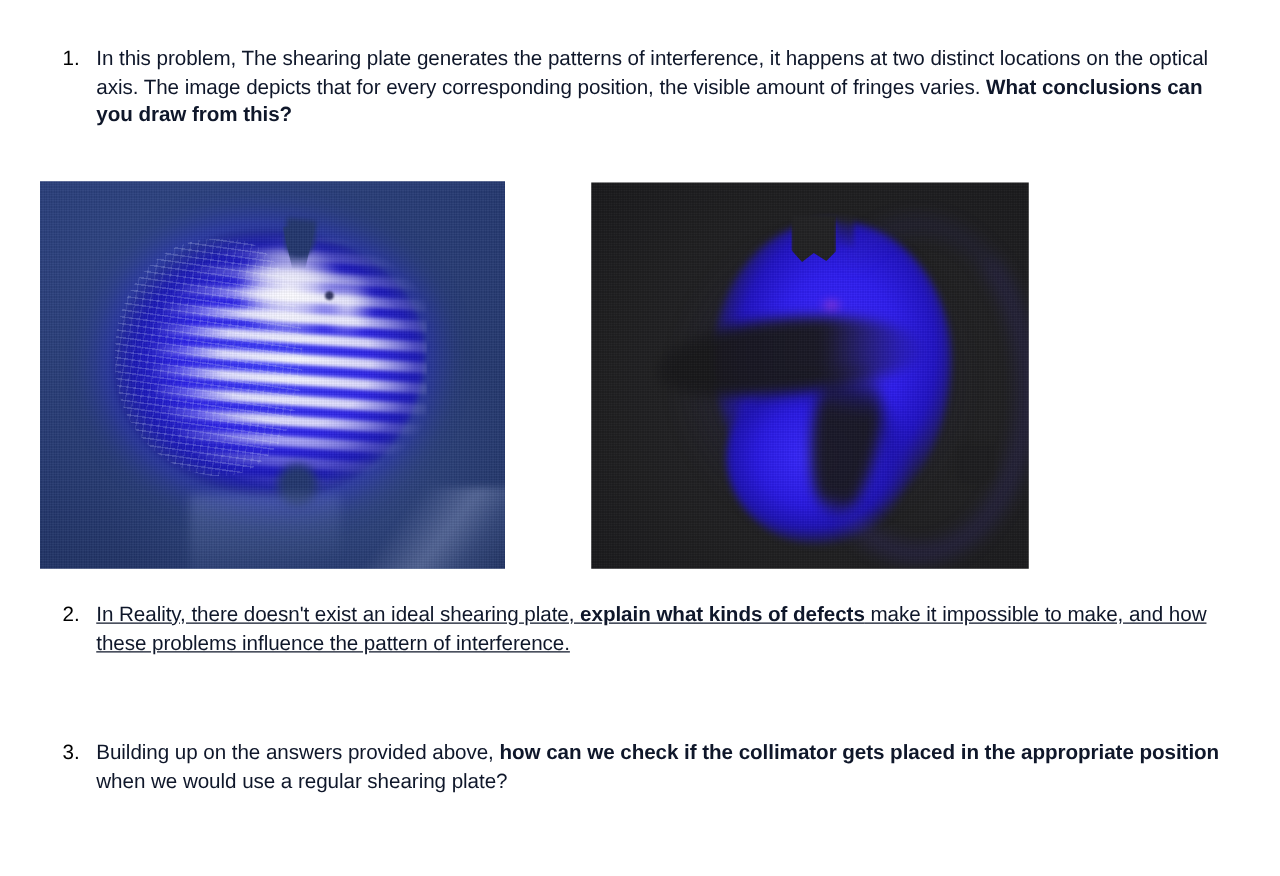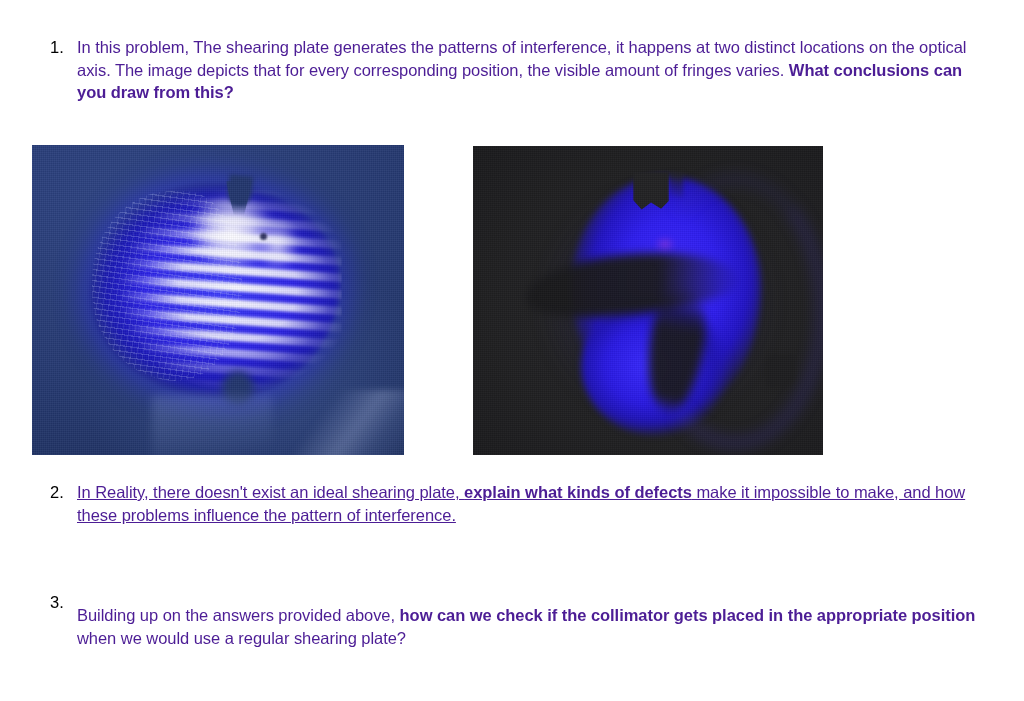--- a/index.html
+++ b/index.html
@@ -33,31 +33,31 @@
     font-size: 16.5px;
     line-height: 22.5px;
     color: #000;
     text-align: left;
     padding-left: 10px;
     box-sizing: border-box;
   }
   .qtext {
     font-size: 16.5px;
     line-height: 22.5px;
-    color: #4c1d95;
+    color: #0f172a;
     letter-spacing: -0.05px;
   }
   .qtext b { font-weight: bold; }
 
   #q1 { left: 40px; top: 36px; width: 950px; }
   #q1 .qtext { width: 896px; }
   #q2 { left: 40px; top: 481px; width: 950px; }
   #q2 .qtext { width: 896px; text-decoration: underline; }
   #q3 { left: 40px; top: 591px; width: 960px; }
-  #q3 .qtext { width: 906px; margin-top: 13px; }
+  #q3 .qtext { width: 906px; }
 
   
   .figures {
     position: absolute;
     left: 0;
     top: 0;
     width: 1024px;
     height: 701px;
     pointer-events: none;
   }

